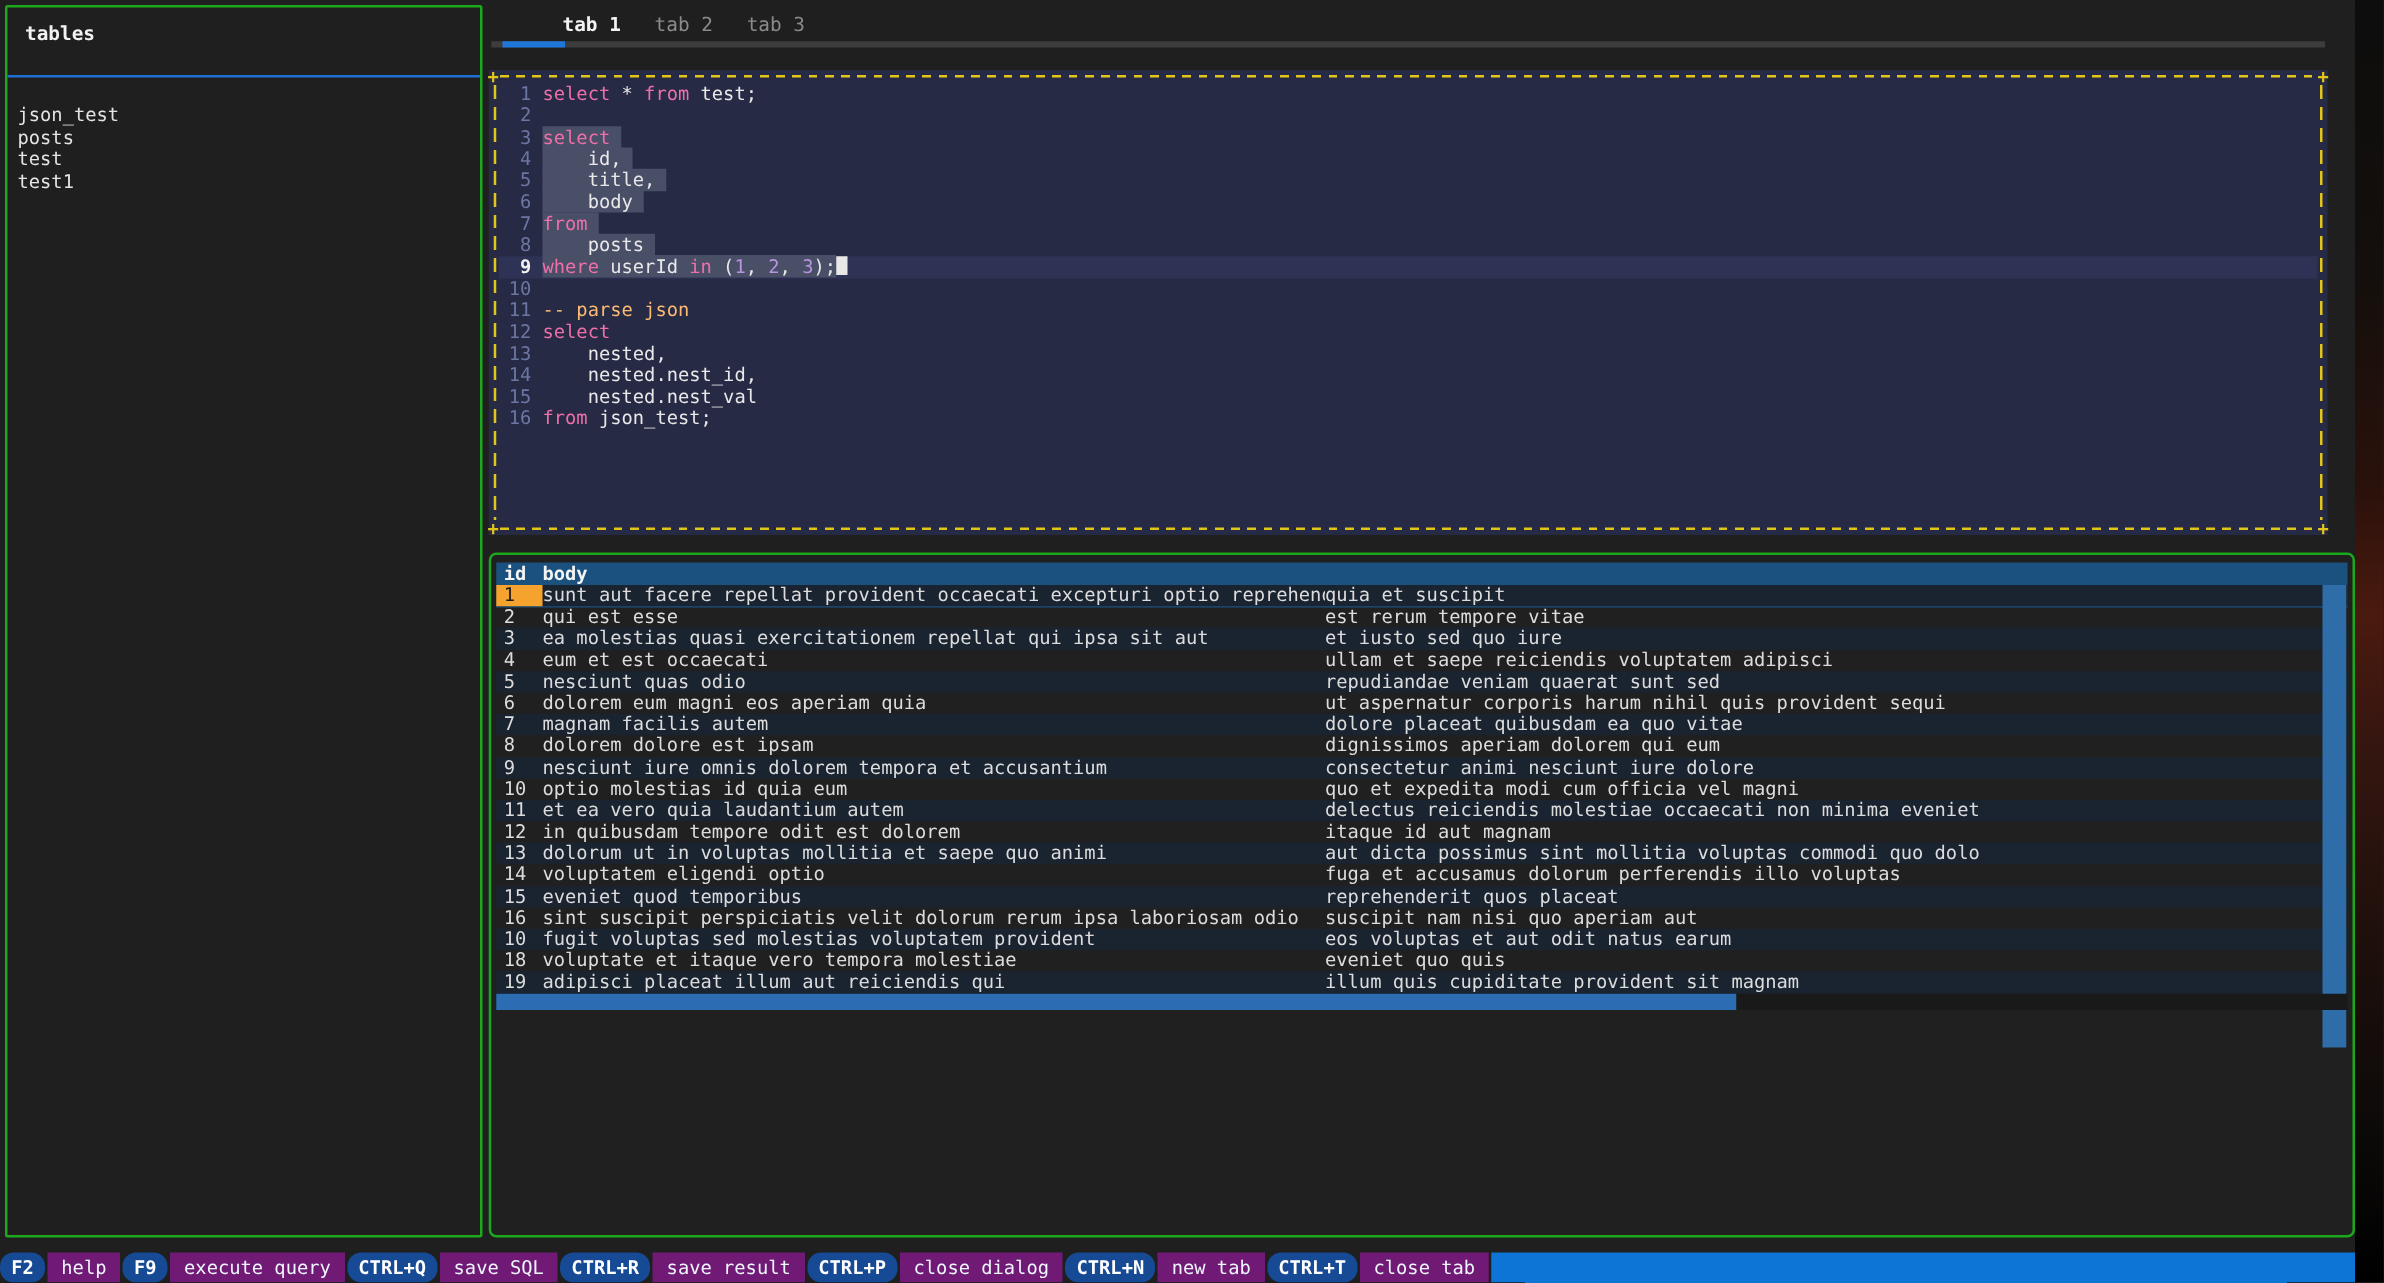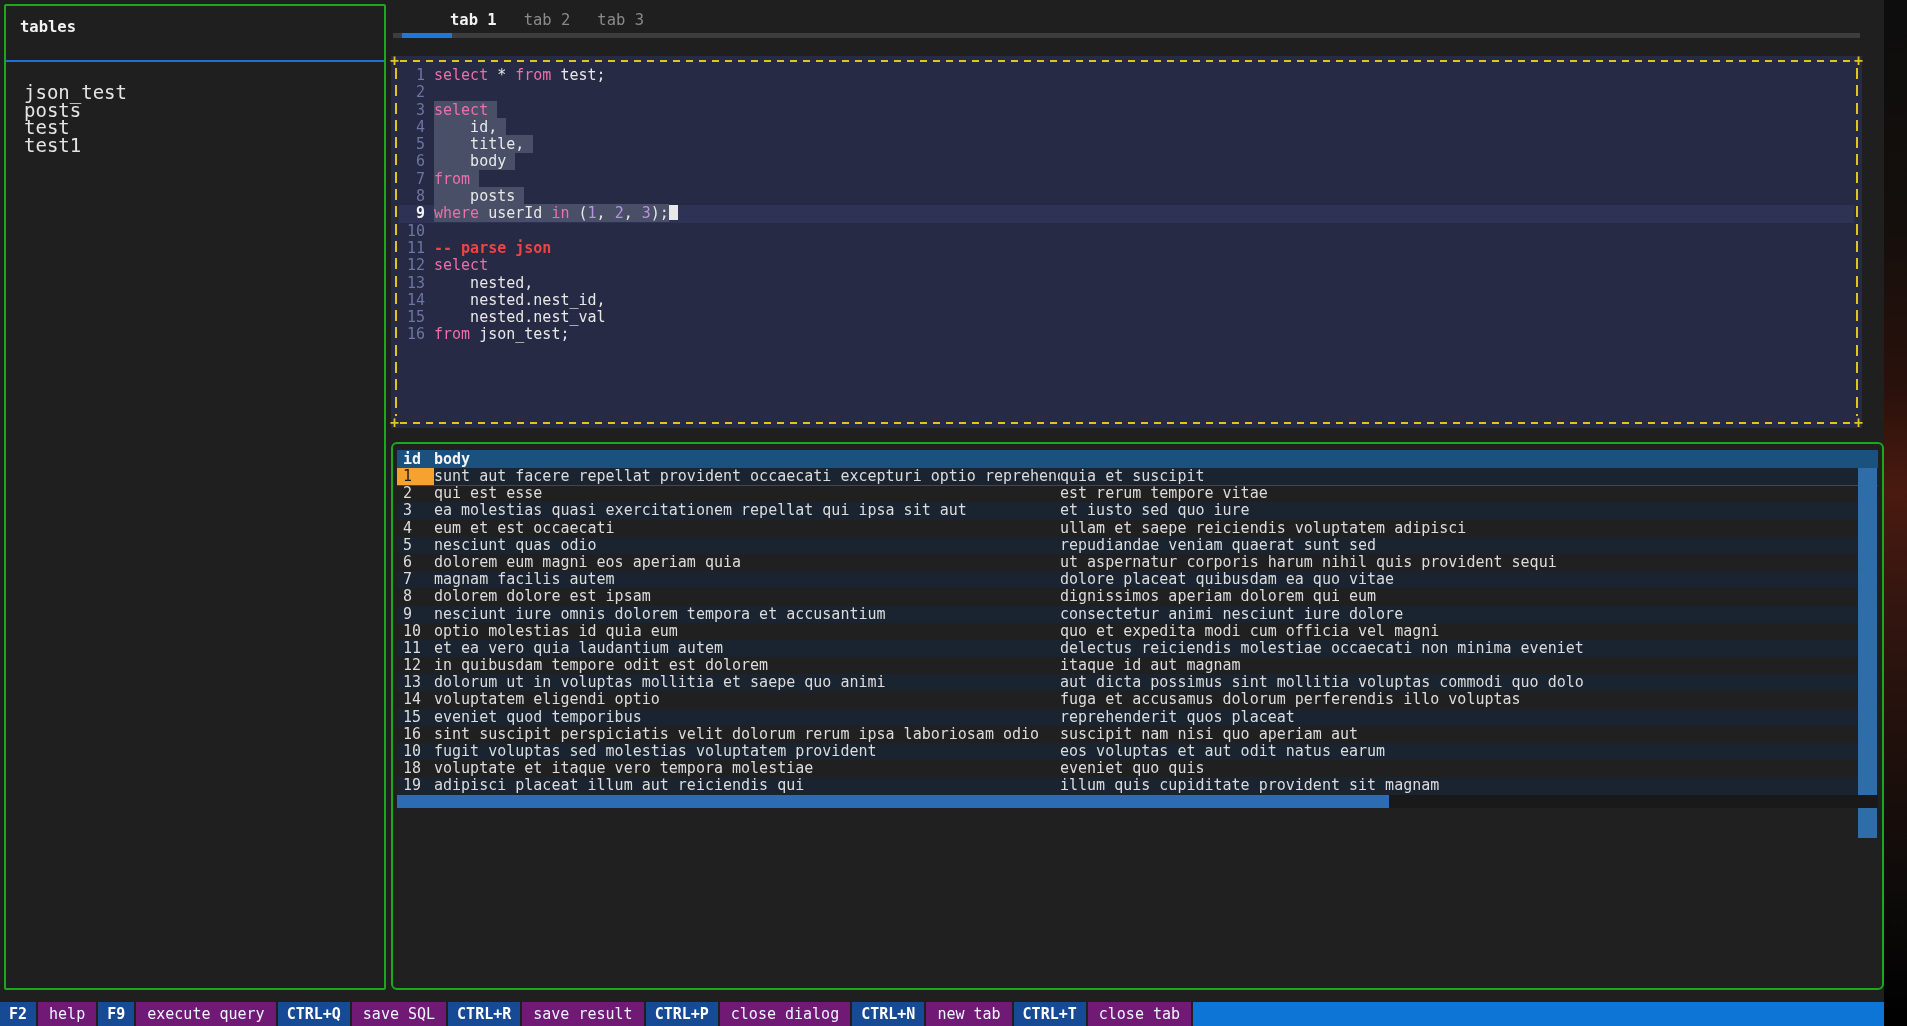--- a/index.html
+++ b/index.html
@@ -15,21 +15,21 @@
     background:linear-gradient(180deg,#0d0d0d 0%,#140f0c 22%,#2a110b 38%,#4a1a0f 48%,#351610 58%,#20100c 72%,#0c0a09 88%,#000 100%);
   }
   
   .sidebar{
     position:absolute;left:4px;top:4px;width:382px;height:986px;
     border:2px solid #1ca81c;border-radius:2px;box-sizing:border-box;
     background:#1f1f1f;
   }
   .sb-title{padding:12px 14px 24px 14px;font-weight:bold;font-size:15.5px;color:#f2f2f2;}
   .sb-divider{height:2px;background:#1f6fd4;}
-  .sb-list{margin-top:22px;padding-left:18px;font-size:19px;line-height:17.5px;color:#e4e4e4;}
+  .sb-list{margin-top:22px;padding-left:8px;font-size:15px;line-height:17.5px;color:#e4e4e4;}
   .sb-list div{height:17.5px;}
   
   .tabbar{position:absolute;left:391px;top:0;width:1471px;height:40px;}
   .tabs{display:flex;gap:27px;padding-left:11px;padding-top:11px;font-size:15.5px;}
   .tab{color:#8a8a8a;}
   .tab.active{color:#f2f2f2;font-weight:bold;margin-left:48px;}
   .track{position:absolute;left:2px;top:33px;width:1467px;height:5px;background:#3d3d3d;}
   .track-active{position:absolute;left:9px;top:0;width:50px;height:5px;background:#1f77d9;}
   
   .editor{
@@ -48,42 +48,42 @@
   .ed-line{height:17.3px;line-height:17.3px;font-size:15px;display:flex;white-space:pre;}
   .ed-line .ln{width:26px;flex:none;text-align:right;color:#6b76a3;margin-right:9px;}
   .ed-line.cur-line{background:#2e3356;}
   .ed-line.cur-line .ln{color:#f2f2f2;font-weight:bold;}
   .code{white-space:pre;}
   .sel{background:#4a4f68;}
   .sel.pad{padding-right:9px;}
   .tk-k{color:#ee6faa;}
   .tk-p{color:#e8e8e8;}
   .tk-n{color:#b793dd;}
-  .tk-c{color:#ef4444;font-weight:bold;}
+  .tk-c{color:#fdba74;}
   .cursor{display:inline-block;width:9px;height:15px;background:#e8e8e8;margin-bottom:-2px;}
   
   .results{
     position:absolute;left:391px;top:442px;width:1493px;height:548px;
     border:2px solid #1ca81c;border-radius:6px;box-sizing:border-box;
     background:#202020;overflow:hidden;
   }
   .rheader{position:absolute;left:4px;right:4px;top:6px;height:36px;background:#1a517f;display:flex;font-weight:bold;font-size:15px;line-height:18px;color:#f5f5f5;white-space:nowrap;}
   .rrows{position:absolute;left:4px;right:4px;top:24px;}
   .rrow{height:17.2px;line-height:17.2px;font-size:15px;display:flex;white-space:nowrap;color:#dcdcdc;}
   .rrow.odd{background:#1a2330;}
   .cid{width:37px;padding-left:6px;box-sizing:border-box;flex:none;}
   .ctitle{width:626px;flex:none;overflow:hidden;}
   .cbody{flex:1;overflow:hidden;margin-right:26px;}
   .cid.sel-cell{background:#f5a32e;color:#1c1c1c;}
   .vscroll{position:absolute;right:5px;top:24px;width:19px;height:370px;background:#2e6da8;}
   .hscroll-track{position:absolute;left:4px;right:4px;top:351px;height:13px;background:#191919;}
   .hscroll{position:absolute;left:0;top:0;height:13px;width:992px;background:#2b6cb2;}
   
   .statusbar{position:absolute;left:0;bottom:0;width:1884px;height:24px;background:#1f1f1f;display:flex;gap:2px;font-size:15px;line-height:24px;}
-  .sb-key{background:#174a94;color:#ffffff;font-weight:bold;padding:0 9px;flex:none;}
+  .sb-key{background:#174a94;color:#ffffff;font-weight:bold;padding:0 9px;flex:none;border-radius:11px;}
   .sb-label{background:#701a75;color:#eef5fd;padding:0 11px;flex:none;}
   .sb-fill{flex:1;background:#0c75d6;}
 </style>
 </head>
 <body>
 
 <div class="wallpaper"></div>
 
 <div class="sidebar">
   <div class="sb-title">tables</div>

